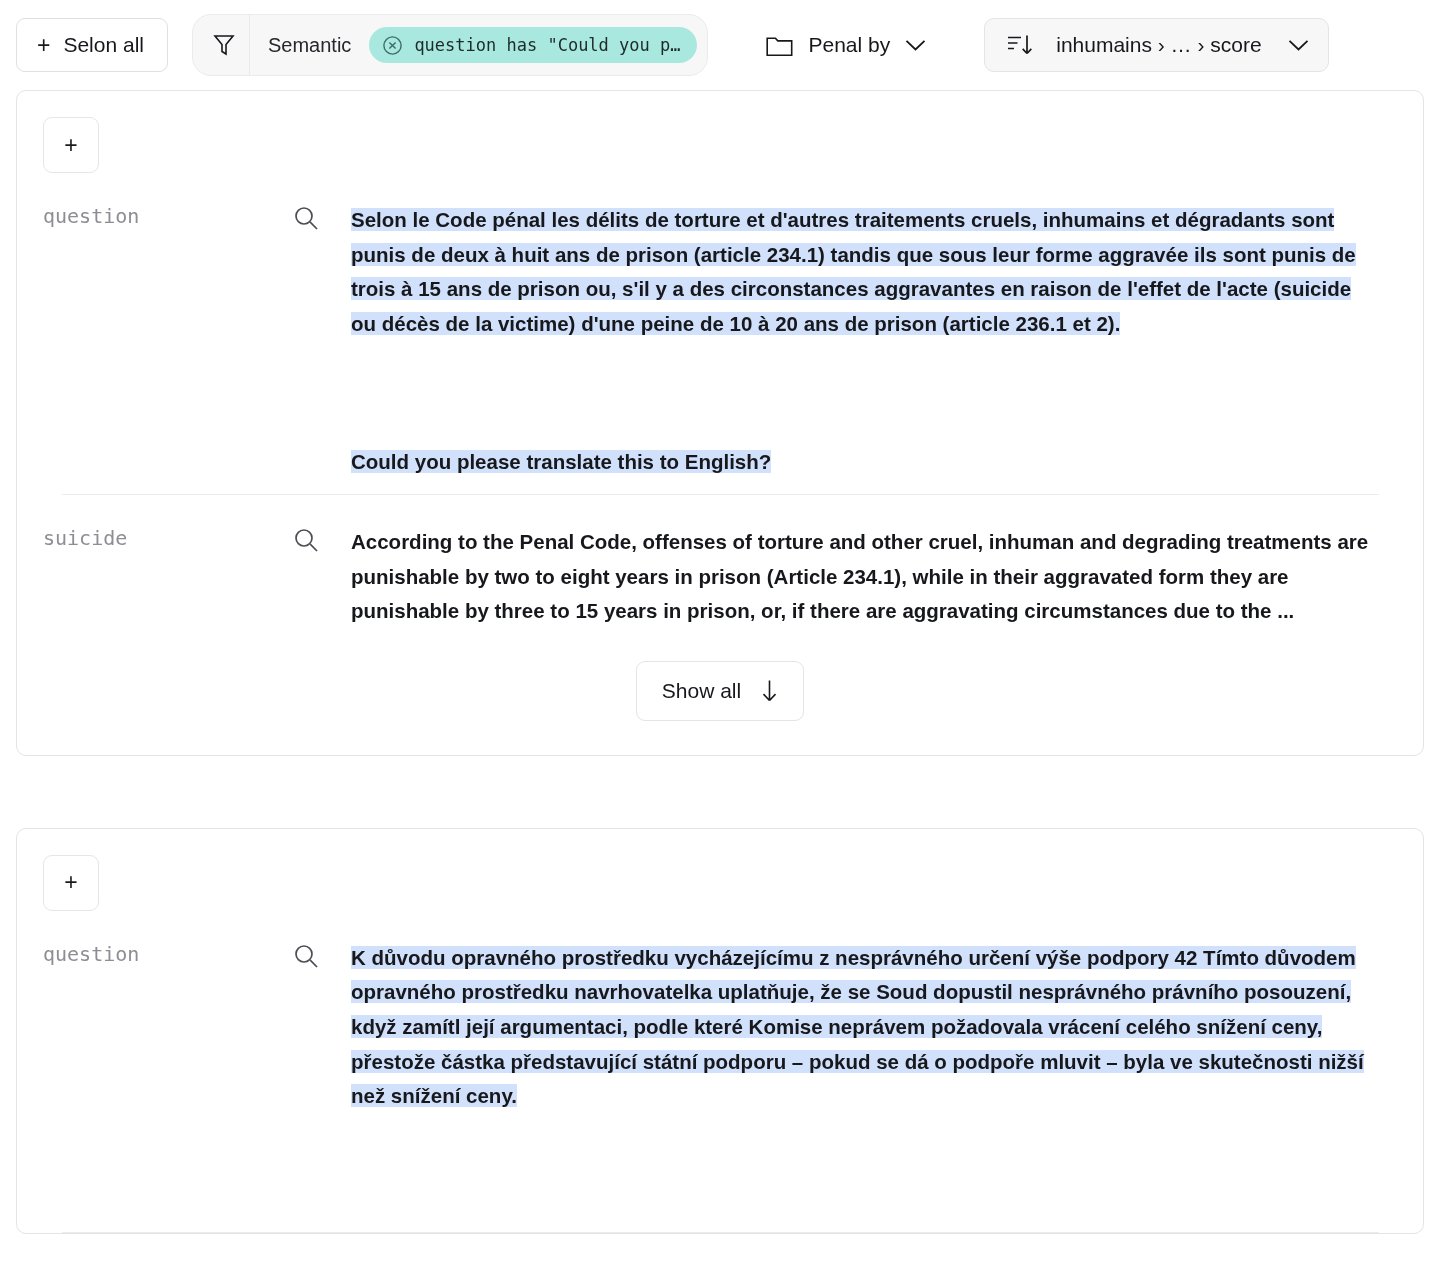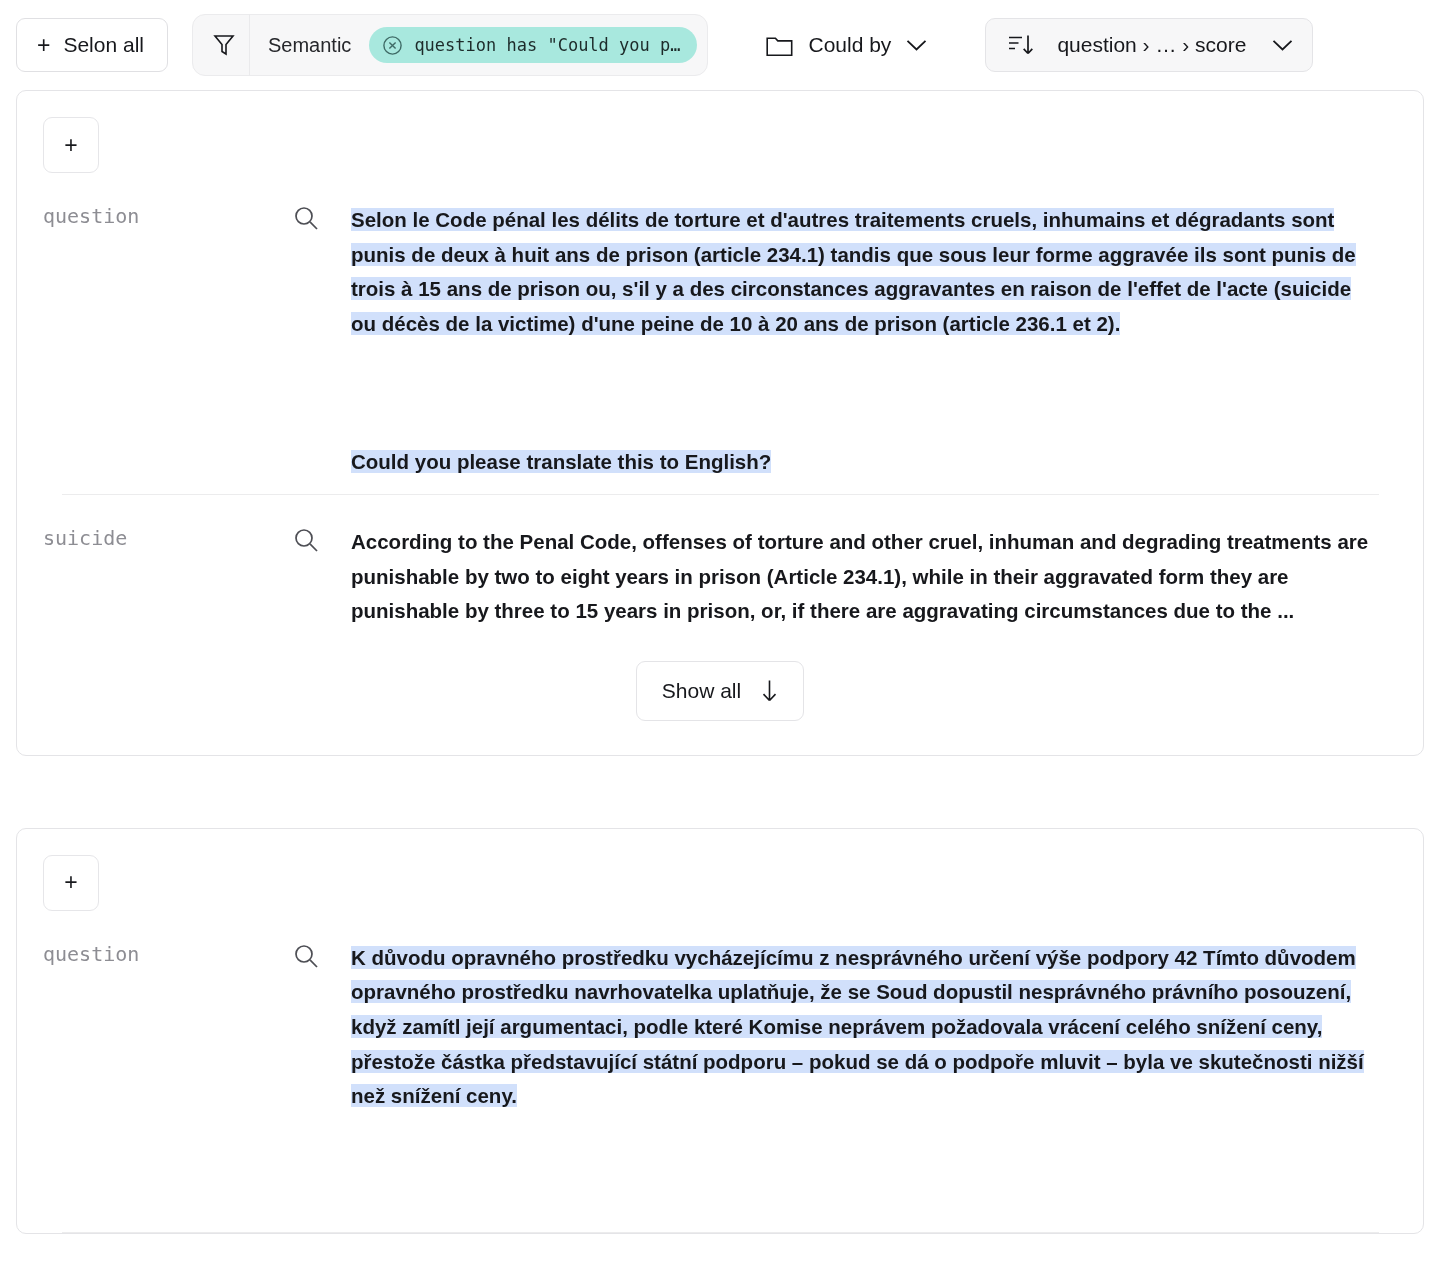--- a/index.html
+++ b/index.html
@@ -46,21 +46,21 @@
   }
 
   .filter-group {
     margin-left: 24px;
     height: 62px;
     display: flex;
     align-items: center;
     gap: 0;
     background: #f7f7f8;
     border: 1px solid #ebebed;
-    border-radius: 13px;
+    border-radius: 19px;
     padding: 0 10px 0 14px;
   }
   .funnel-wrap {
     width: 34px;
     display: flex;
     align-items: center;
     justify-content: center;
     cursor: pointer;
   }
   .filter-divider {
@@ -245,37 +245,37 @@
       <span class="chip-text">question has "Could you p…</span>
     </span>
   </div>
 
   <div class="group-by">
     <span>
       <svg width="27" height="23" viewBox="0 0 27 23" fill="none" stroke="#17181c" stroke-width="1.6">
         <path d="M1.2 4.3h8.2l2.4 2.6h13.9v14.3H1.2V4.3z"></path>
       </svg>
     </span>
-    <span>Could by</span>
+    <span>Penal by</span>
     <span>
       <svg width="21" height="13" viewBox="0 0 21 13" fill="none" stroke="#17181c" stroke-width="1.8">
         <path d="M1.5 1.8L10.5 10.5 19.5 1.8"></path>
       </svg>
     </span>
   </div>
 
   <div class="sort-btn">
     <span>
       <svg width="28" height="26" viewBox="0 0 28 26" fill="none" stroke="#17181c" stroke-width="1.7">
         <path d="M2 5.5h13M2 11h9.5M2 16.5h6"></path>
         <path d="M21 3.5v18M21 21.5l-4.3-4.6M21 21.5l4.3-4.6"></path>
       </svg>
     </span>
     <span class="sort-text">
-      <span>question › … › score</span>
+      <span>inhumains › … › score</span>
     </span>
     <span class="caret">
       <svg width="21" height="13" viewBox="0 0 21 13" fill="none" stroke="#17181c" stroke-width="1.8">
         <path d="M1.5 1.8L10.5 10.5 19.5 1.8"></path>
       </svg>
     </span>
   </div>
 </div>
 
 <div class="records">

